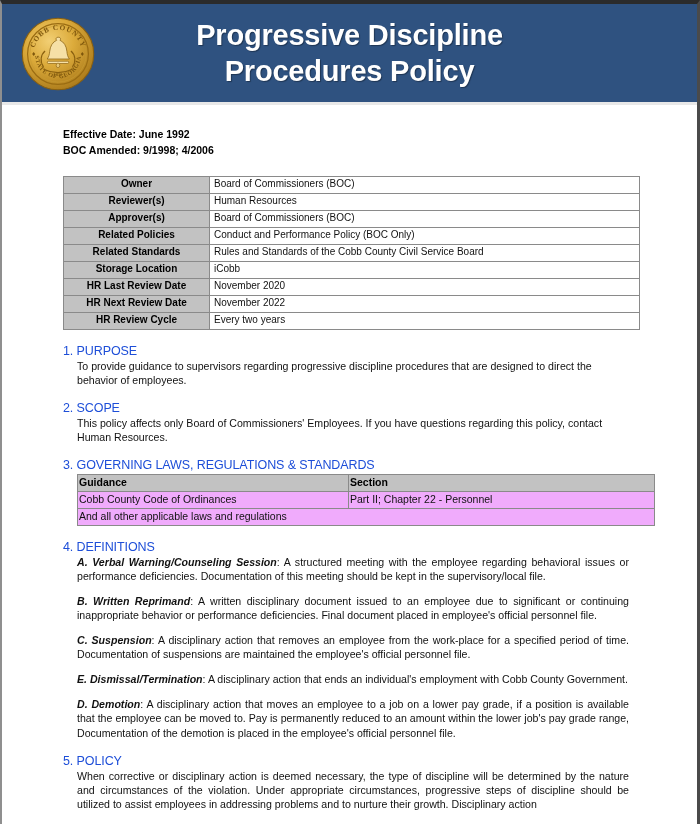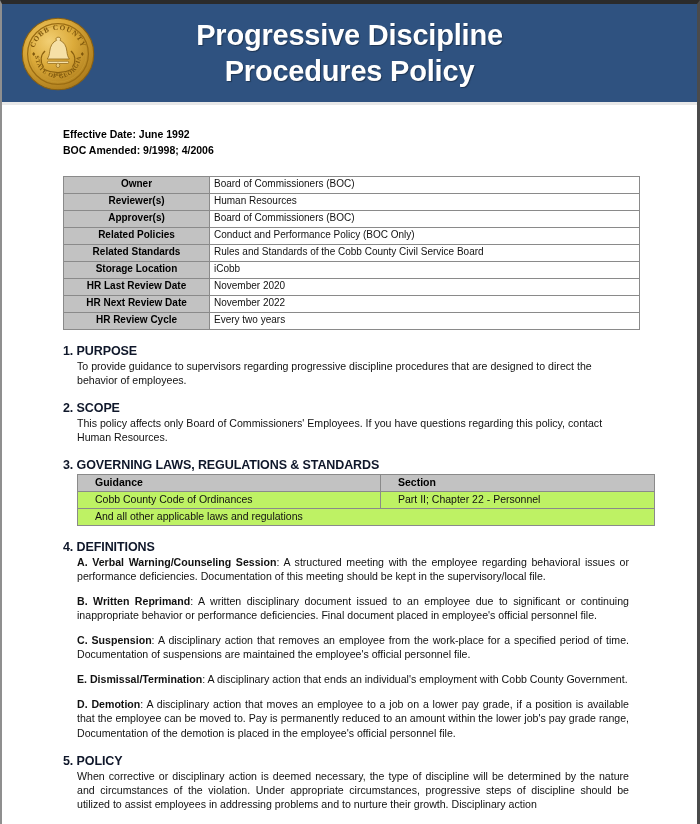--- a/index.html
+++ b/index.html
@@ -94,22 +94,22 @@
     color: #111;
   }
 
   
   .section {
     margin-top: 14px;
     width: 580px;
   }
   .sec-head {
     font-size: 12.5px;
-    font-weight: bold;
-    color: #0f172a;
+    font-weight: normal;
+    color: #1d4ed8;
     margin-bottom: 1px;
     letter-spacing: -0.1px;
   }
   .sec-body {
     font-size: 10.6px;
     line-height: 1.33;
     color: #111;
     padding-left: 14px;
     text-align: justify;
     width: 566px;
@@ -121,44 +121,44 @@
   table.guidance {
     border-collapse: collapse;
     width: 578px;
     table-layout: fixed;
     font-size: 10.5px;
     margin-left: 14px;
     margin-top: 2px;
   }
   table.guidance th, table.guidance td {
     border: 1px solid #8a8a8a;
-    padding: 1px 17px;
+    padding: 1px 1px;
     height: 14px;
     text-align: left;
     line-height: 1.25;
   }
   table.guidance th {
     background: #c2c2c2;
     font-weight: bold;
     color: #000;
   }
-  table.guidance td { background: #bef264; color: #111; }
+  table.guidance td { background: #f0abfc; color: #111; }
   .gcol1 { width: 268px; }
 
   
   .defs { padding-left: 14px; width: 566px; box-sizing: border-box; }
   .def {
     font-size: 10.6px;
     line-height: 1.33;
     color: #111;
     text-align: justify;
     margin-bottom: 11px;
   }
   .def:last-child { margin-bottom: 0; }
-  .def .term { font-weight: bold; }
+  .def .term { font-weight: bold; font-style: italic; }
 </style>
 </head>
 <body>
 
 <div class="page">
 
   <div class="banner">
 
     <div class="seal-wrap">
       <svg viewBox="0 0 100 100" width="76" height="80" aria-hidden="true">

